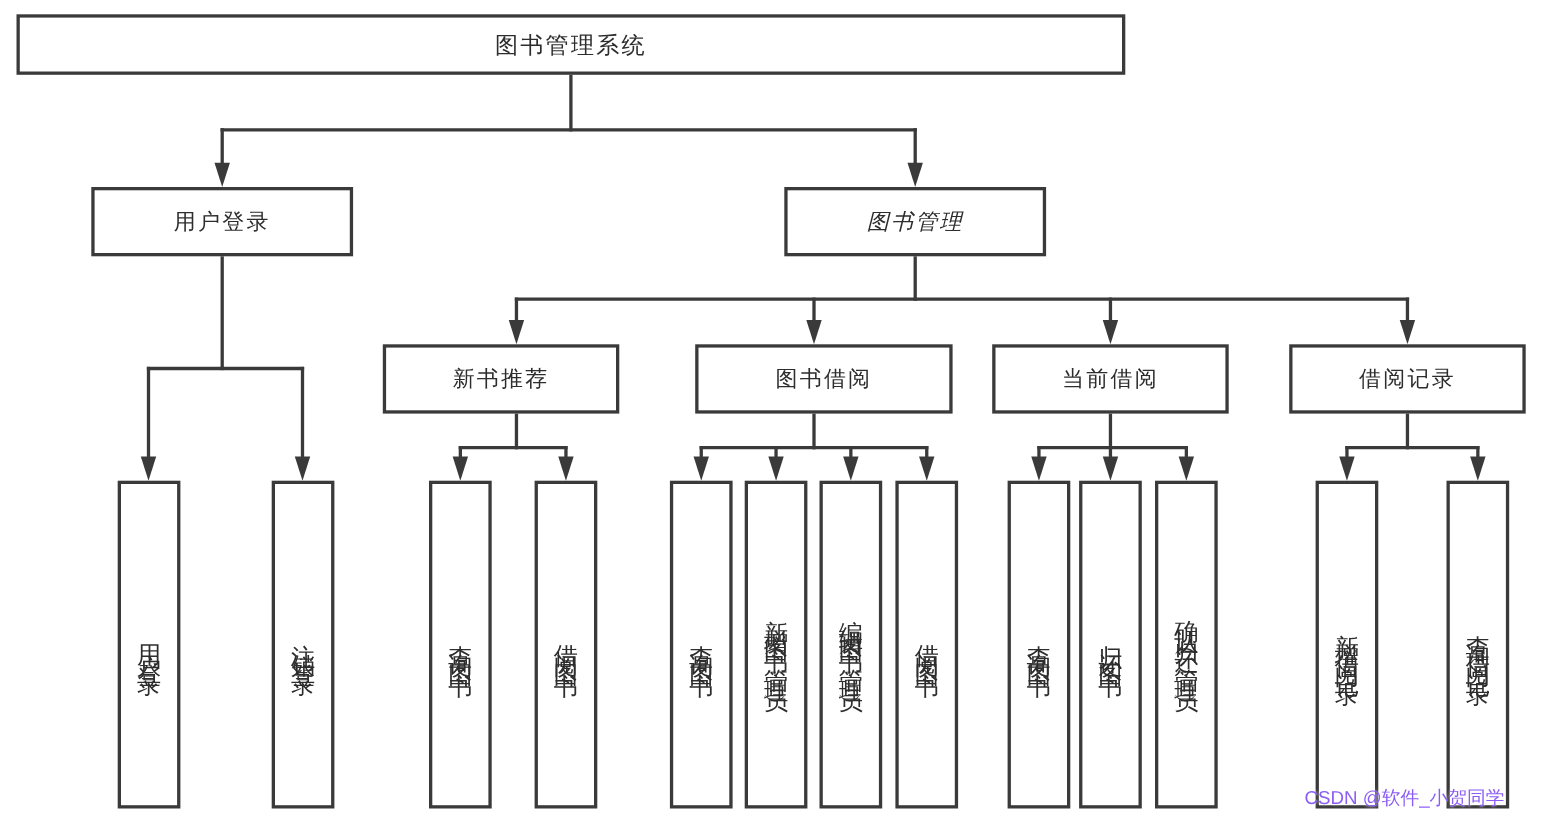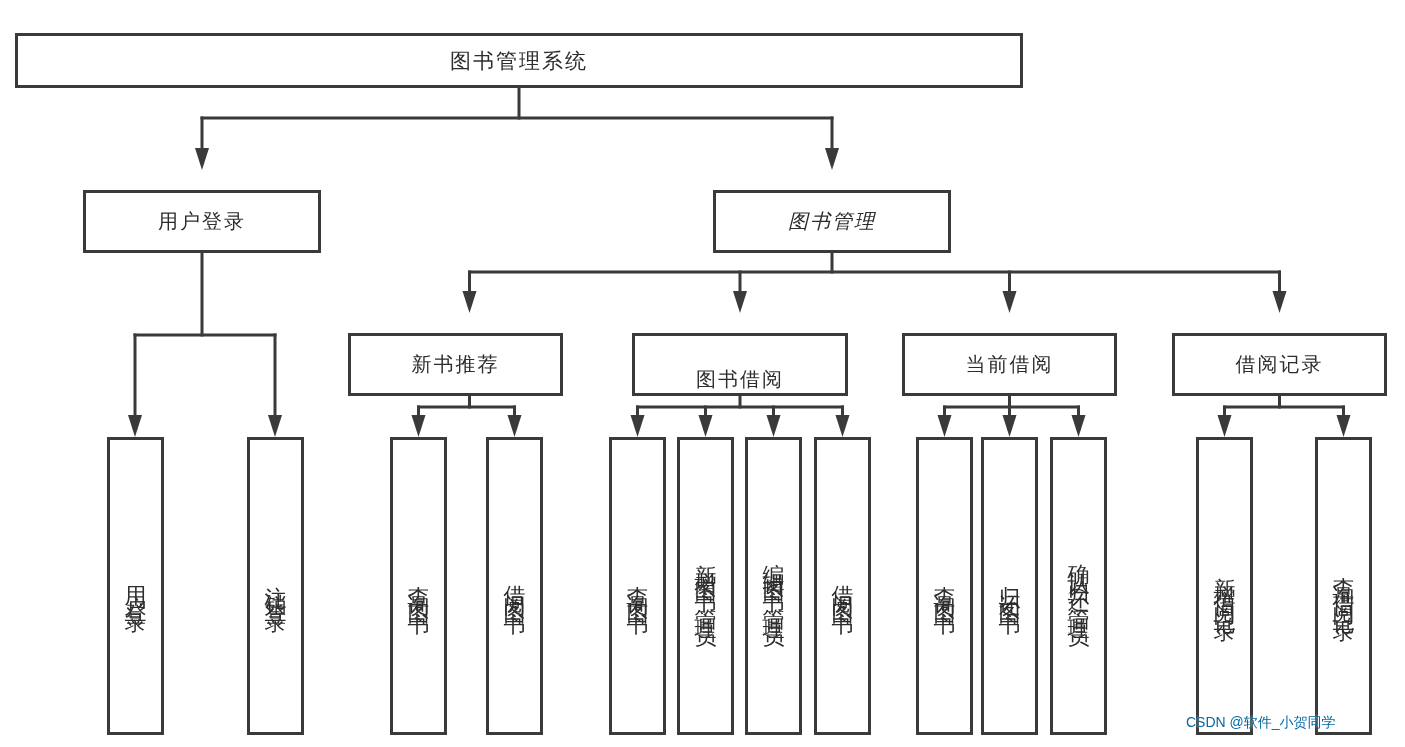--- a/index.html
+++ b/index.html
@@ -7,29 +7,29 @@
     position:relative;width:1405px;height:747px;background:#ffffff;
     font-family:"Liberation Sans","DejaVu Sans",sans-serif;overflow:hidden;
   }
   .edges{position:absolute;left:0;top:0;width:1405px;height:747px;}
   .edges path{stroke:#3a3a3a;stroke-width:3;fill:none;stroke-linecap:square;}
   .edges polygon{fill:#3a3a3a;stroke:none;}
   .node{
     position:absolute;box-sizing:border-box;border:3px solid #3a3a3a;background:#ffffff;
     display:flex;align-items:center;justify-content:center;color:#2d2d2d;
   }
-  .hbox{font-size:20px;letter-spacing:2px;margin-top:20px;}
+  .hbox{font-size:20px;letter-spacing:2px;}
   .rootbox{font-size:21px;}
   .leaf span{
     writing-mode:vertical-rl;text-orientation:mixed;
     font-size:22px;letter-spacing:9px;line-height:1;
   }
   .watermark{
     position:absolute;left:1186px;top:714px;z-index:5;white-space:nowrap;
-    font-size:14px;color:#0369a1;text-shadow:0 0 3px rgba(255,255,255,0.85);text-align:right;
+    font-size:17px;color:#8b5cf6;text-shadow:0 0 3px rgba(255,255,255,0.85);text-align:right;
   }
 </style>
 </head>
 <body>
 
 <div class="canvas">
 
   <svg class="edges" width="1405" height="747" viewBox="0 0 1405 747" xmlns="http://www.w3.org/2000/svg">
 
     <path d="M519 68 V118"></path>
@@ -99,21 +99,21 @@
   <div class="node hbox" style="left:83px;top:170px;width:238px;height:63px;">
     <span>用户登录</span>
   </div>
   <div class="node hbox" style="left:713px;top:170px;width:238px;height:63px;font-style:italic;">
     <span>图书管理</span>
   </div>
 
   <div class="node hbox" style="left:348px;top:313px;width:215px;height:63px;">
     <span>新书推荐</span>
   </div>
-  <div class="node hbox" style="left:632px;top:313px;width:216px;height:63px;align-items:flex-end;">
+  <div class="node hbox" style="left:632px;top:313px;width:234px;height:63px;">
     <span>图书借阅</span>
   </div>
   <div class="node hbox" style="left:902px;top:313px;width:215px;height:63px;">
     <span>当前借阅</span>
   </div>
   <div class="node hbox" style="left:1172px;top:313px;width:215px;height:63px;">
     <span>借阅记录</span>
   </div>
 
   <div class="node leaf" style="left:107px;top:437px;width:57px;height:298px;">

